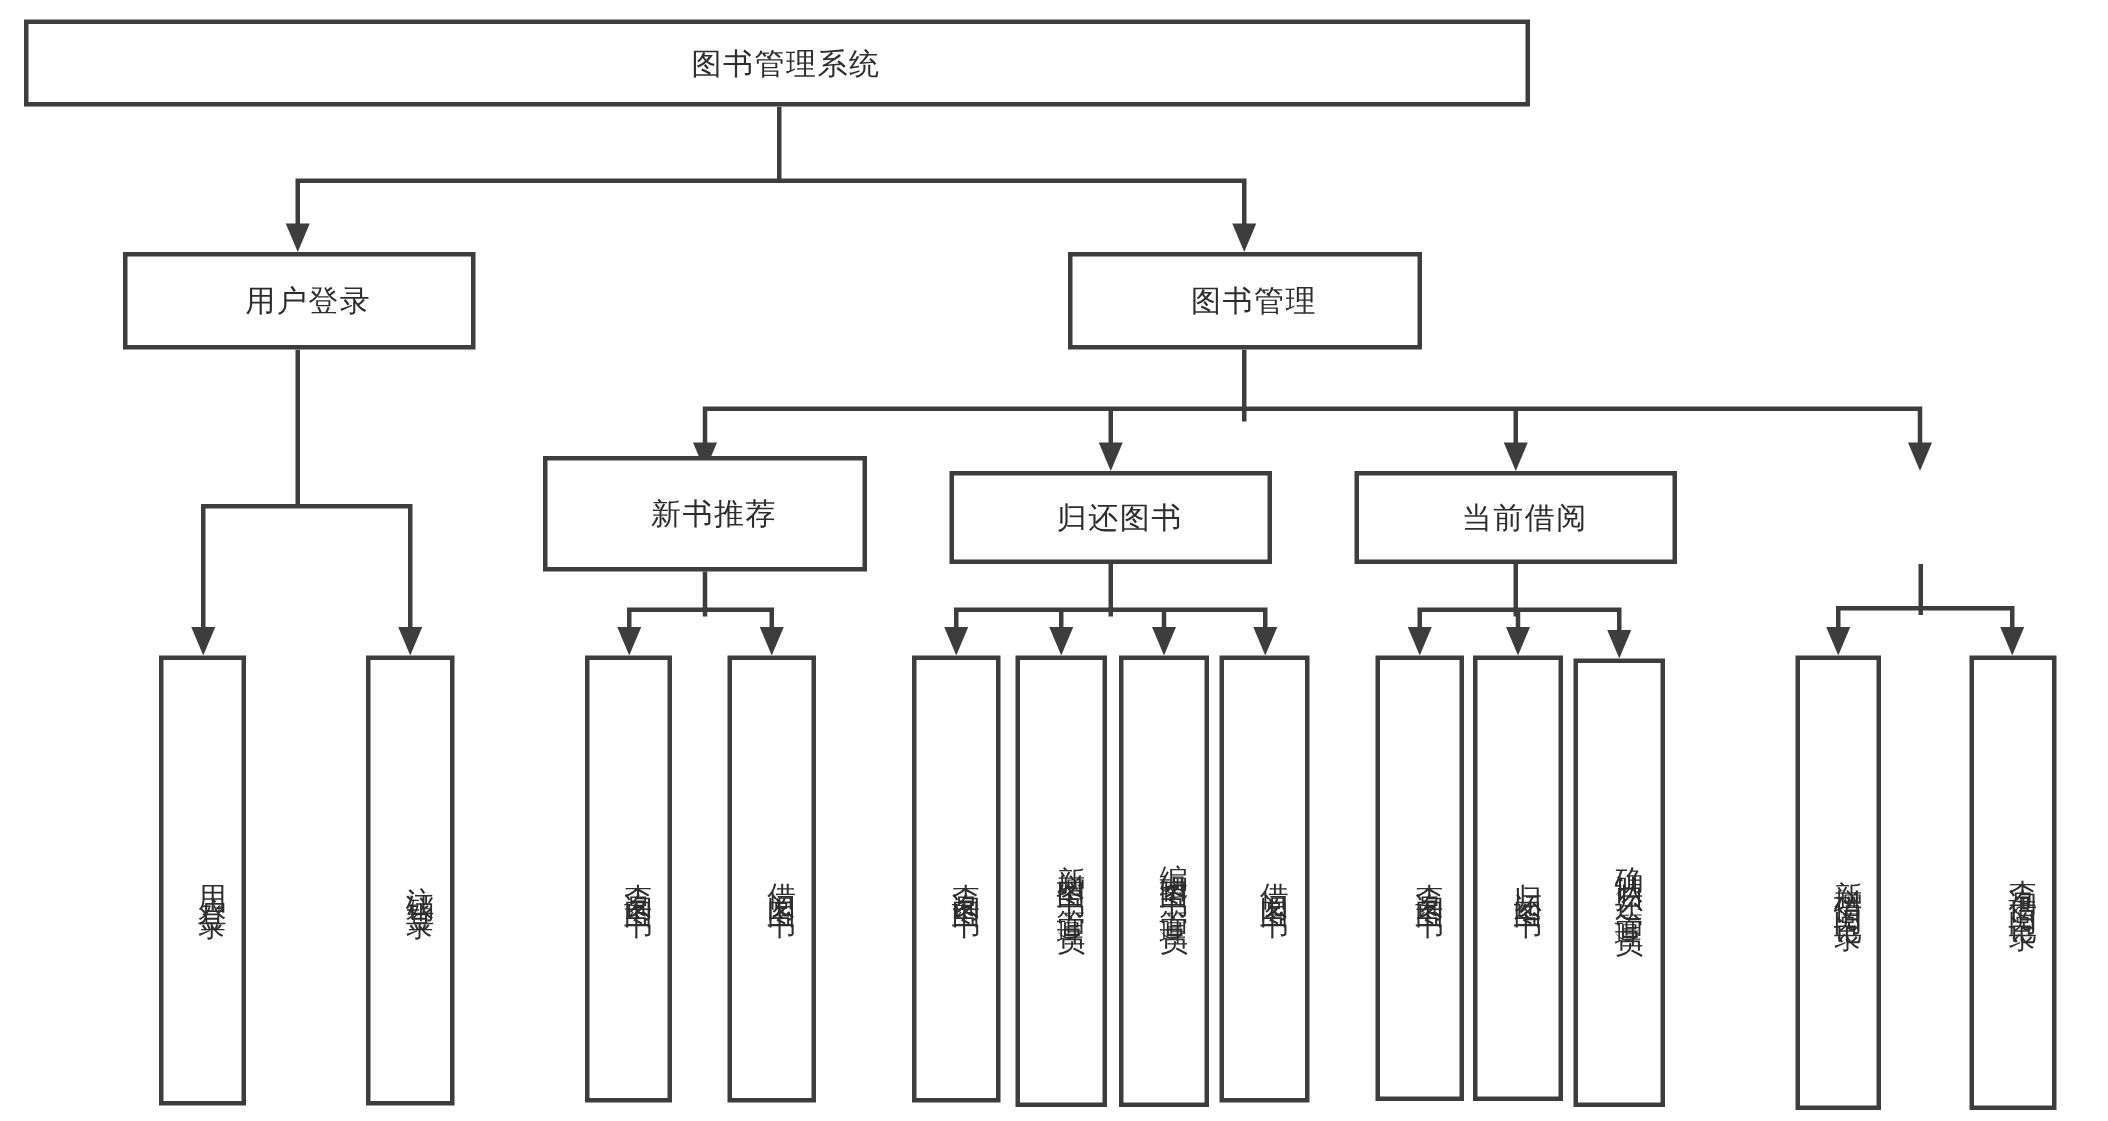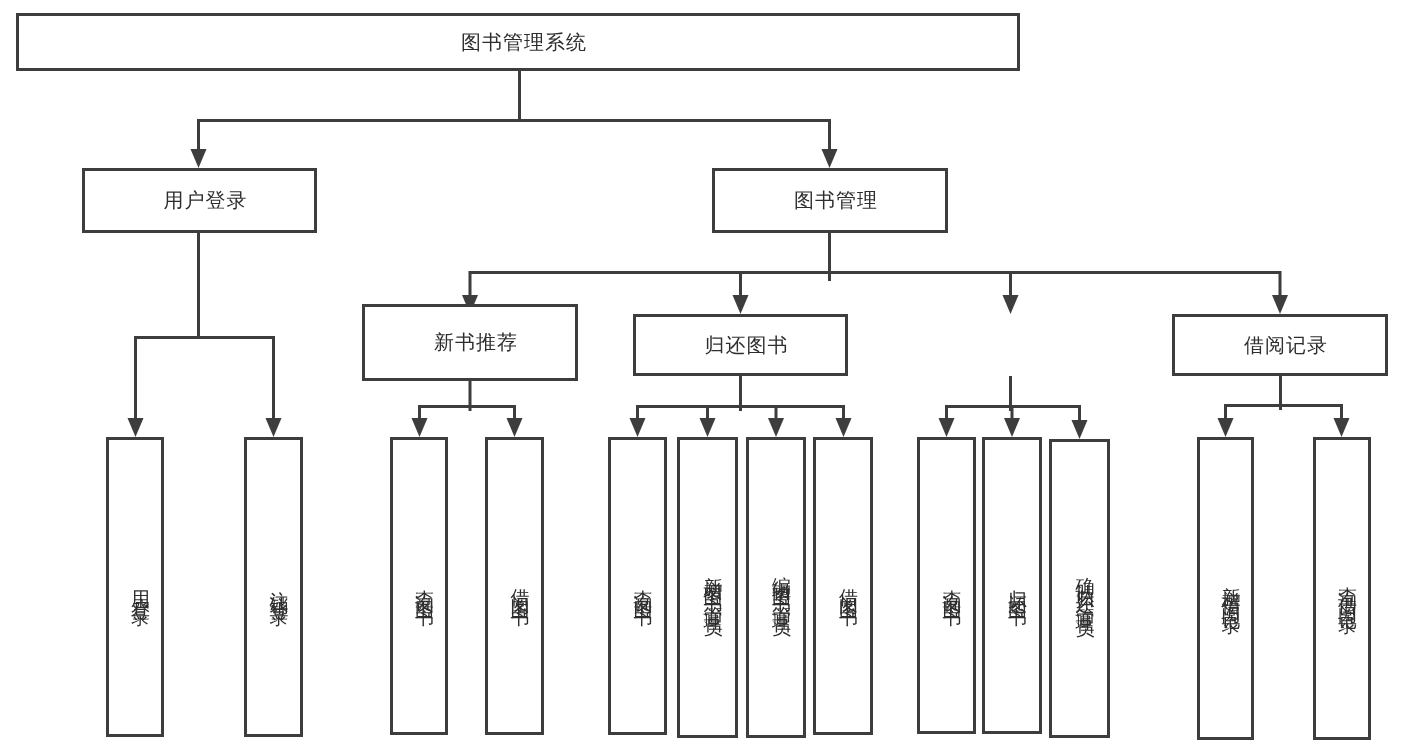--- a/index.html
+++ b/index.html
@@ -133,22 +133,22 @@
   <div class="box b-l1b">
     <span class="h-lbl">图书管理</span>
   </div>
 
   <div class="box b-l2a">
     <span class="h-lbl">新书推荐</span>
   </div>
   <div class="box b-l2b">
     <span class="h-lbl">归还图书</span>
   </div>
-  <div class="box b-l2d">
-    <span class="h-lbl">借阅记录</span>
+  <div class="box b-l2c">
+    <span class="h-lbl">当前借阅</span>
   </div>
 
   <div class="box b-f1">
     <span class="v-lbl">用户登录</span>
   </div>
   <div class="box b-f2">
     <span class="v-lbl">注销登录</span>
   </div>
 
   <div class="box b-f3">

